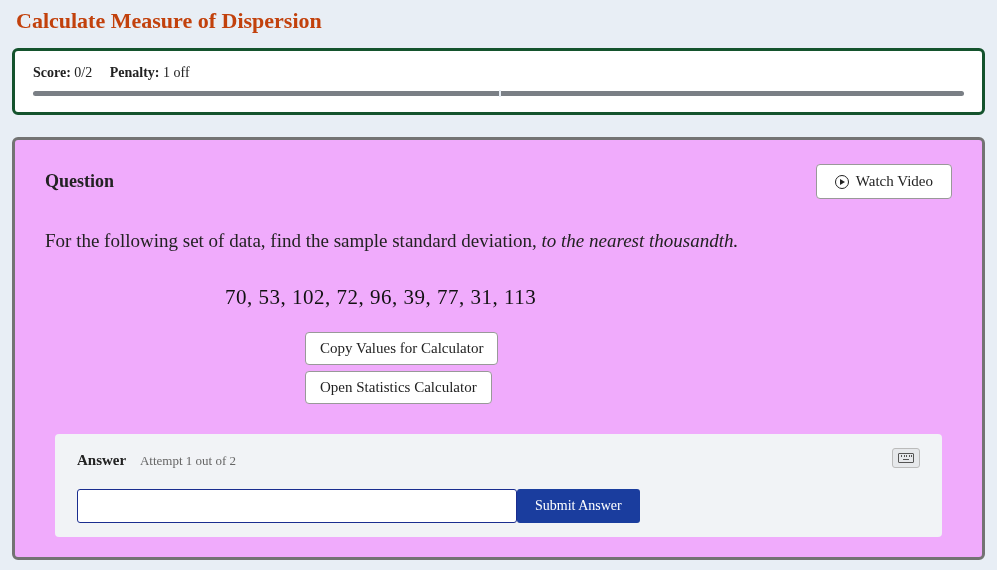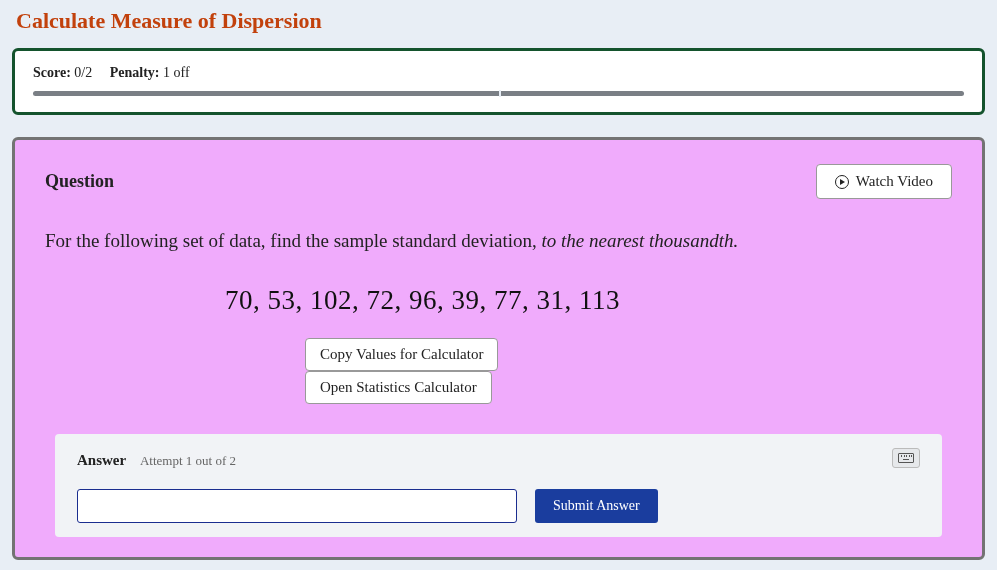--- a/index.html
+++ b/index.html
@@ -115,31 +115,31 @@
     .prompt {
       font-size: 19px;
       color: #222;
       margin-bottom: 15px;
       line-height: 1.5;
     }
     .prompt .italic {
       font-style: italic;
     }
     .data-values {
-      font-size: 27px;
+      font-size: 21px;
       color: #111;
       margin-left: 180px;
       margin-bottom: 22px;
       letter-spacing: 0.5px;
       margin-top: 29px;
     }
     .helper-buttons {
       display: flex;
       flex-direction: column;
-      gap: 0;
+      gap: 6px;
       margin-left: 260px;
       margin-bottom: 30px;
       align-items: flex-start;
     }
     .helper-buttons .btn {
       padding: 7px 14px;
       font-size: 15px;
     }
     .answer-section {
       background: #f1f3f6;
@@ -157,21 +157,20 @@
       font-weight: bold;
       margin-right: 10px;
     }
     .answer-header .attempt {
       color: #666;
       font-size: 13px;
     }
     .answer-row {
       display: flex;
       align-items: center;
-      gap: 18px;
     }
     .answer-input {
       flex: 0 0 440px;
       height: 34px;
       border: 1.5px solid #1a2d8f;
       border-radius: 3px;
       background: #fff;
       padding: 4px 8px;
       font-size: 15px;
       font-family: inherit;

